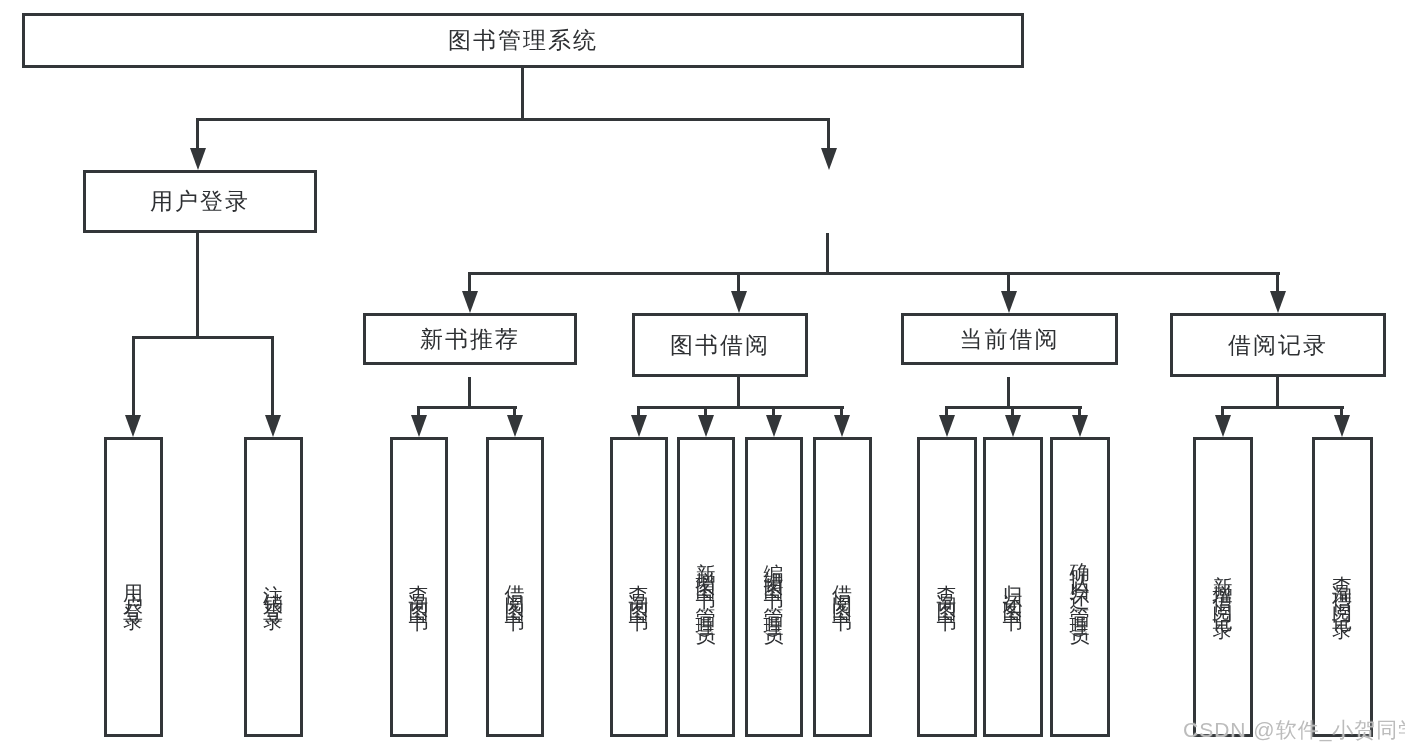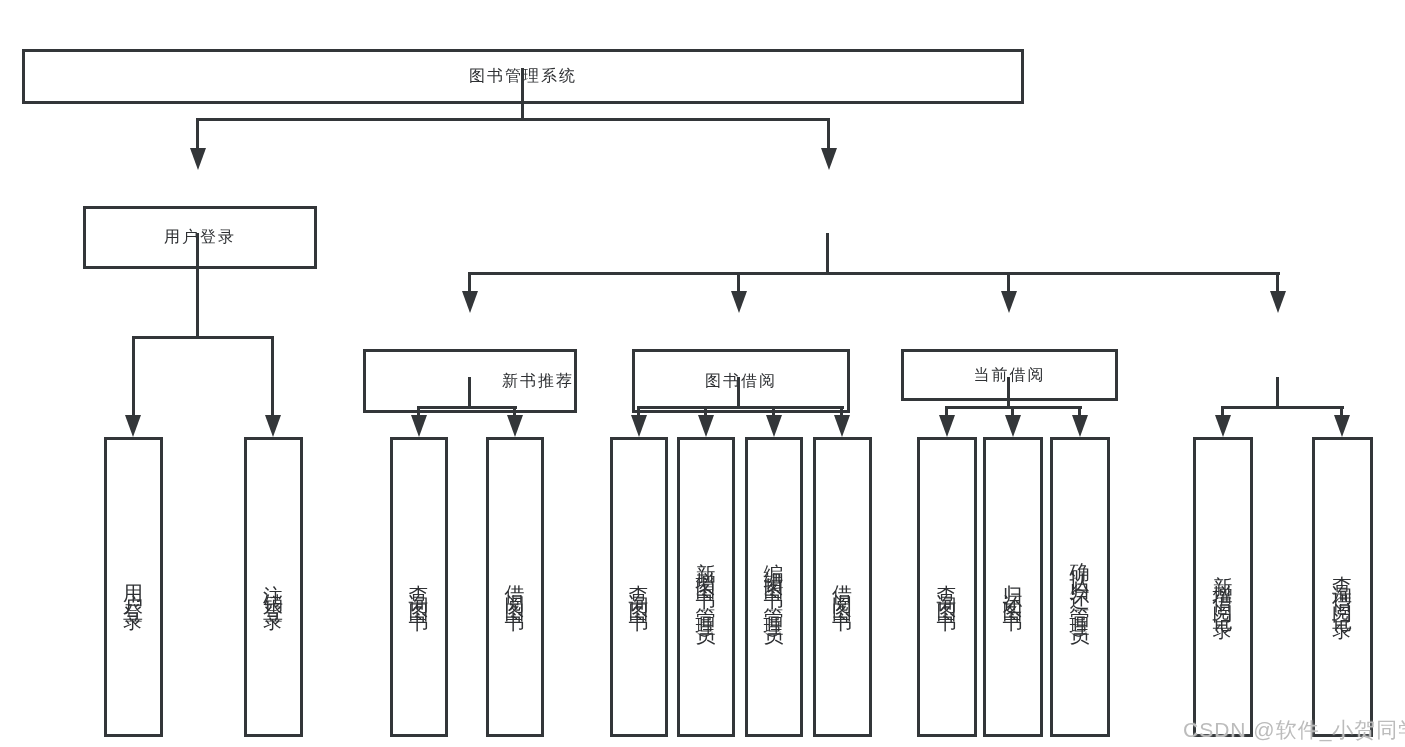--- a/index.html
+++ b/index.html
@@ -4,21 +4,21 @@
 <style>
   html,body{margin:0;padding:0;background:#ffffff;}
   #canvas{
     position:relative;width:1405px;height:747px;background:#ffffff;overflow:hidden;
     font-family:"Liberation Sans","DejaVu Sans",sans-serif;
   }
   .node{
     position:absolute;box-sizing:border-box;border:3px solid #333639;background:#fff;
     display:flex;align-items:center;justify-content:center;color:#2e3033;
   }
-  .hnode{font-size:16px;letter-spacing:2px;margin-top:36px;}
+  .hnode{font-size:23px;letter-spacing:2px;}
   .vnode{
     writing-mode:vertical-rl;text-orientation:mixed;
     font-size:20px;letter-spacing:9px;line-height:1;
   }
   .hline,.vline{position:absolute;background:#333639;}
   .hline{height:3px;}
   .vline{width:3px;}
   .arr{
     position:absolute;width:0;height:0;
     border-left:8px solid transparent;border-right:8px solid transparent;
@@ -60,28 +60,31 @@
   <div class="hline" style="left:468px;top:272px;width:812px;"></div>
   <div class="vline" style="left:468px;top:272px;height:21px;"></div>
   <div class="arr" style="left:462px;top:291px;"></div>
   <div class="vline" style="left:737px;top:272px;height:21px;"></div>
   <div class="arr" style="left:731px;top:291px;"></div>
   <div class="vline" style="left:1007px;top:272px;height:21px;"></div>
   <div class="arr" style="left:1001px;top:291px;"></div>
   <div class="vline" style="left:1276px;top:272px;height:21px;"></div>
   <div class="arr" style="left:1270px;top:291px;"></div>
 
-  <div class="node hnode" style="left:363px;top:313px;width:214px;height:64px;justify-content:flex-end;">
+  <div class="node hnode" style="left:363px;top:313px;width:214px;height:52px;">
     <span>新书推荐</span>
   </div>
-  <div class="node hnode" style="left:632px;top:313px;width:218px;height:64px;">
+  <div class="node hnode" style="left:632px;top:313px;width:176px;height:64px;">
     <span>图书借阅</span>
   </div>
   <div class="node hnode" style="left:901px;top:313px;width:217px;height:52px;">
     <span>当前借阅</span>
+  </div>
+  <div class="node hnode" style="left:1170px;top:313px;width:216px;height:64px;">
+    <span>借阅记录</span>
   </div>
 
   <div class="vline" style="left:468px;top:377px;height:29px;"></div>
   <div class="hline" style="left:417px;top:406px;width:100px;"></div>
   <div class="vline" style="left:417px;top:406px;height:10px;"></div>
   <div class="arr" style="left:411px;top:415px;"></div>
   <div class="vline" style="left:513px;top:406px;height:10px;"></div>
   <div class="arr" style="left:507px;top:415px;"></div>
 
   <div class="vline" style="left:737px;top:377px;height:29px;"></div>

